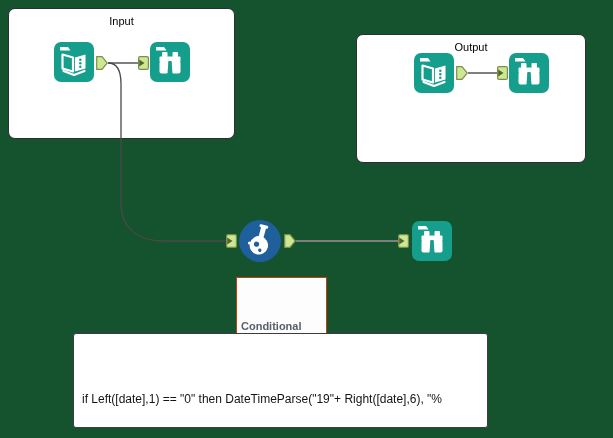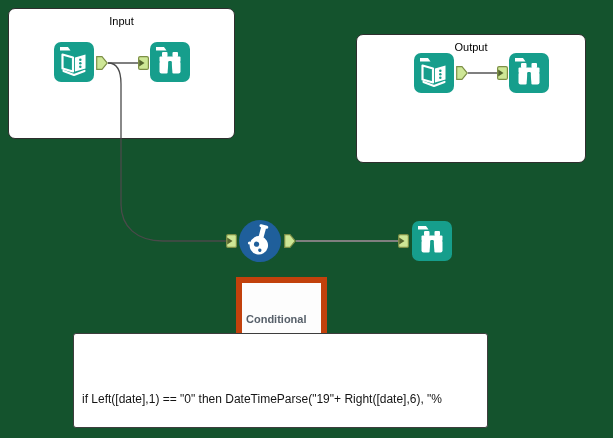--- a/index.html
+++ b/index.html
@@ -33,22 +33,22 @@
 
   
   svg.wires { position: absolute; left: 0; top: 0; }
 
   
   .annotation-box {
     position: absolute;
     left: 236px; top: 277px;
     width: 91px; height: 66px;
     background: #fdfdfd;
-    border: 6px solid #c2410c;
-    padding: 0 0 0 4px;
+    border: 1px solid #c2410c;
+    padding: 12px 0 0 4px;
     font-size: 11px;
     font-weight: bold;
     line-height: 14.5px;
     color: #57606a;
     white-space: pre;
     overflow: hidden;
   }
 
   
   .comment-box {

